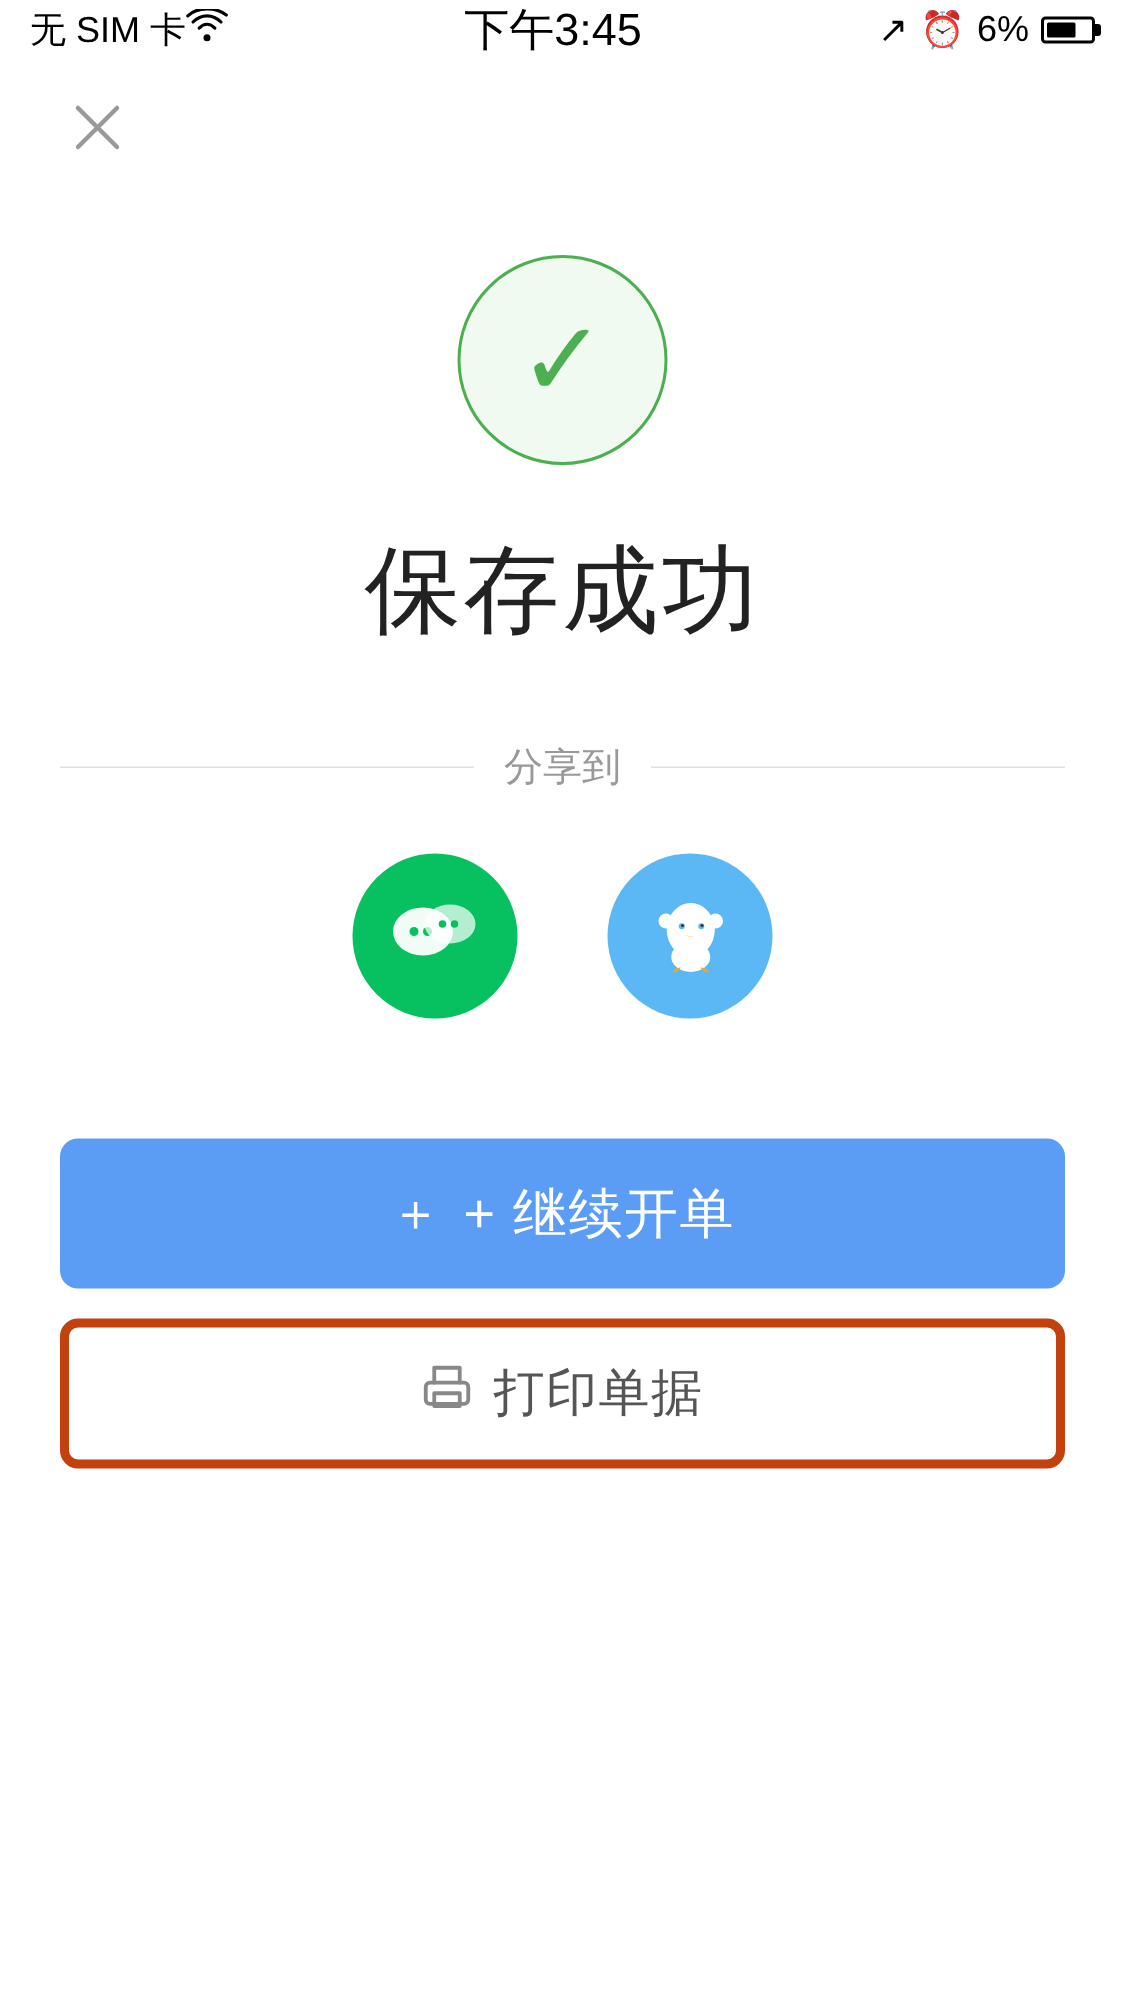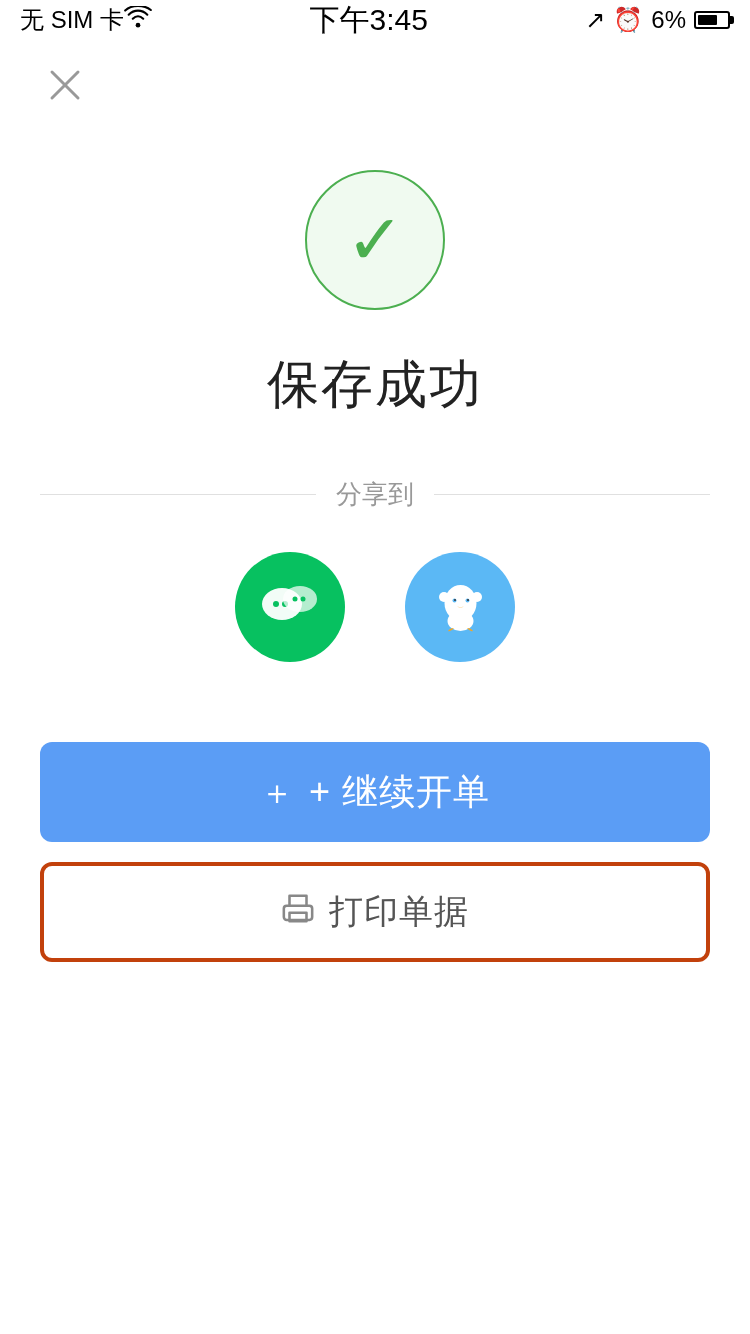--- a/index.html
+++ b/index.html
@@ -120,21 +120,21 @@
     }
     .checkmark {
       font-size: 70px;
       color: #4CAF50;
       line-height: 1;
     }
 
     
     .success-title {
       margin-top: 40px;
-      font-size: 52px;
+      font-size: 64px;
       color: #222;
       font-weight: 400;
       letter-spacing: 2px;
     }
 
     
     .share-section {
       width: 100%;
       margin-top: 57px;
     }
@@ -217,21 +217,21 @@
       justify-content: center;
       gap: 14px;
       cursor: pointer;
       letter-spacing: 1px;
     }
 
     .btn-secondary {
       width: 100%;
       height: 100px;
       background: white;
-      border: 4px solid #c2410c;
+      border: 6px solid #c2410c;
       border-radius: 12px;
       font-size: 34px;
       color: #555;
       display: flex;
       align-items: center;
       justify-content: center;
       gap: 14px;
       cursor: pointer;
       letter-spacing: 1px;
     }

